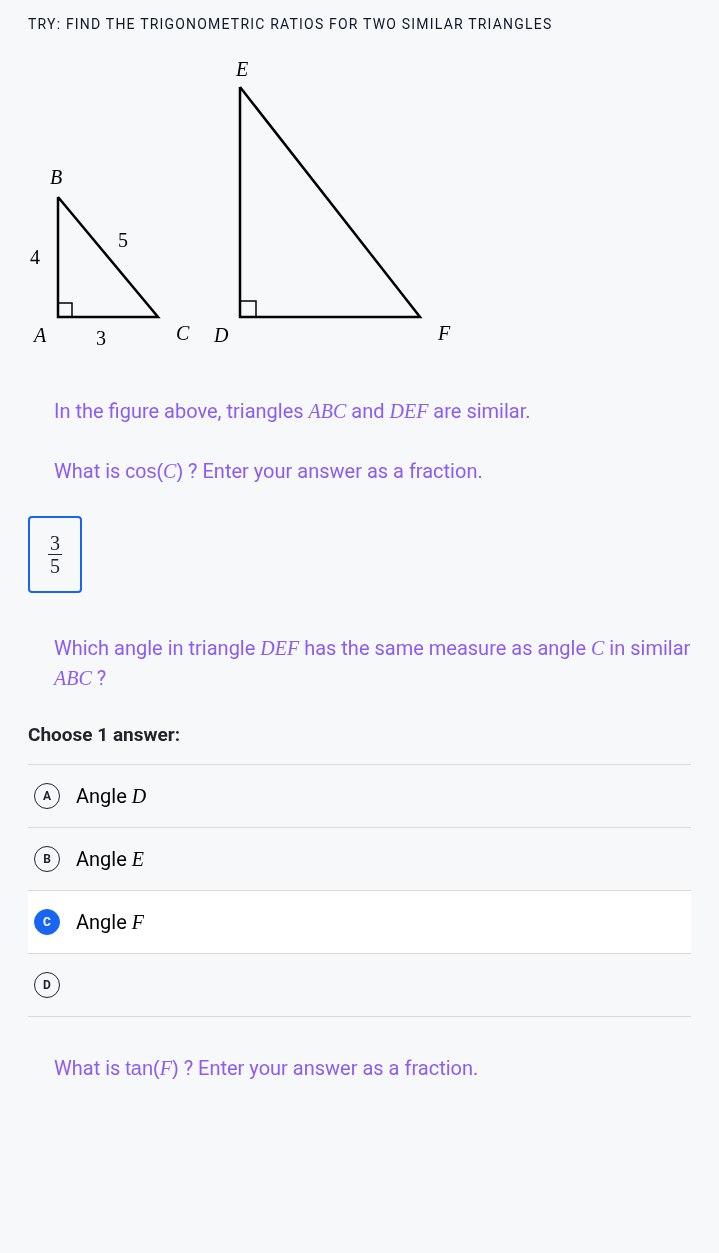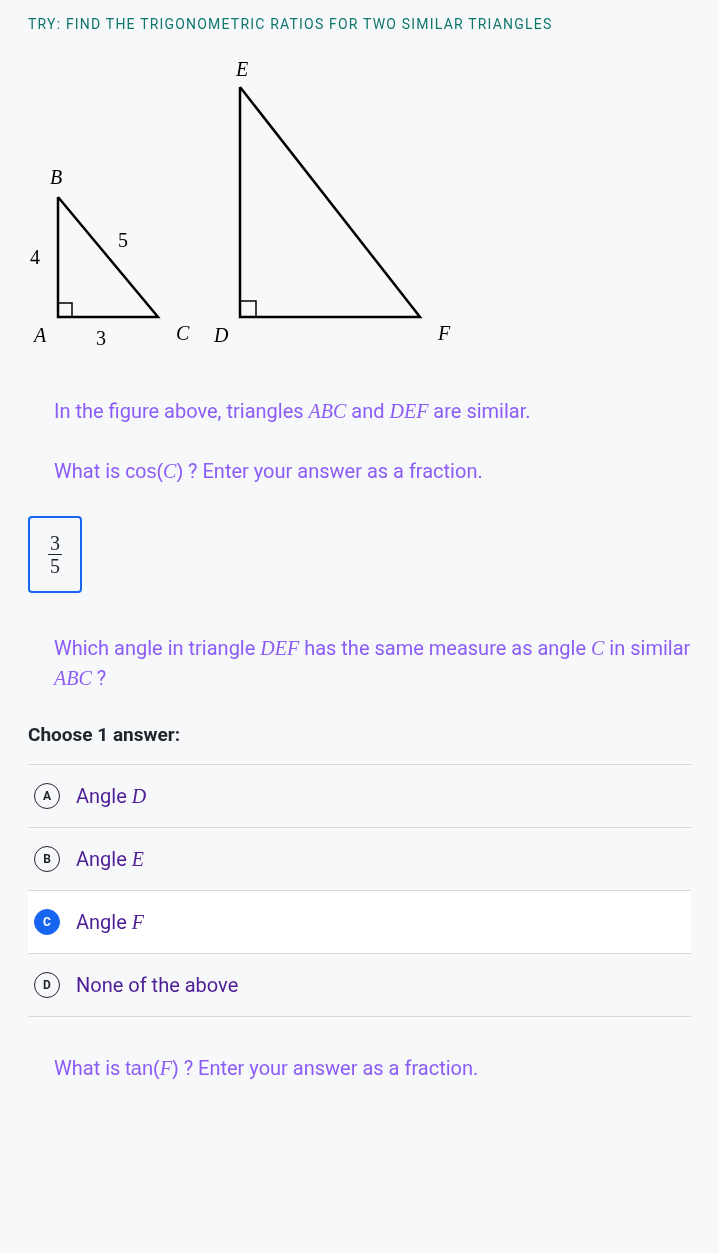--- a/index.html
+++ b/index.html
@@ -6,21 +6,21 @@
     body {
       font-family: -apple-system, BlinkMacSystemFont, "Segoe UI", Roboto, "Helvetica Neue", Arial, sans-serif;
       background: #f7f8fa;
       width: 719px;
       padding: 16px 28px 28px 28px;
       color: #21242c;
     }
     .header {
       font-size: 14px;
       letter-spacing: 1.2px;
-      color: #0f766e;
+      color: #0f172a;
       margin-bottom: 20px;
       font-weight: 400;
     }
     .figure {
       margin-bottom: 40px;
     }
     .body-text {
       font-size: 20px;
       color: #8b5cf6;
       line-height: 1.5;
@@ -84,21 +84,21 @@
       font-size: 12px;
       font-weight: 700;
       flex-shrink: 0;
     }
     .choice.selected .radio {
       background: #1865f2;
       border-color: #1865f2;
       color: #ffffff;
     }
     .choice-label {
-      color: #4c1d95;
+      color: #000000;
     }
     .last-q {
       margin-top: 36px;
       font-size: 20px;
     }
     svg text.mi { font-family: "Times New Roman", Times, serif; font-style: italic; font-size: 20px; }
     svg text.mn { font-family: "Times New Roman", Times, serif; font-size: 20px; }
   </style>
 </head>
 <body>
@@ -160,21 +160,20 @@
   <div class="choice">
     <div class="radio">B</div>
     <div class="choice-label"><span>Angle </span><span class="math-i">E</span></div>
   </div>
   <div class="choice selected">
     <div class="radio">C</div>
     <div class="choice-label"><span>Angle </span><span class="math-i">F</span></div>
   </div>
   <div class="choice">
     <div class="radio">D</div>
-    <div class="choice-label"><span>None of the above</span><span class="math-i"></span></div>
   </div>
 </div>
 
 <p class="body-text last-q">
   <span>What is </span><span class="math-r">tan</span><span class="math-r">(</span><span class="math-i">F</span><span class="math-r">)</span><span> ? Enter your answer as a fraction.</span>
 </p>
 
 
 
 

